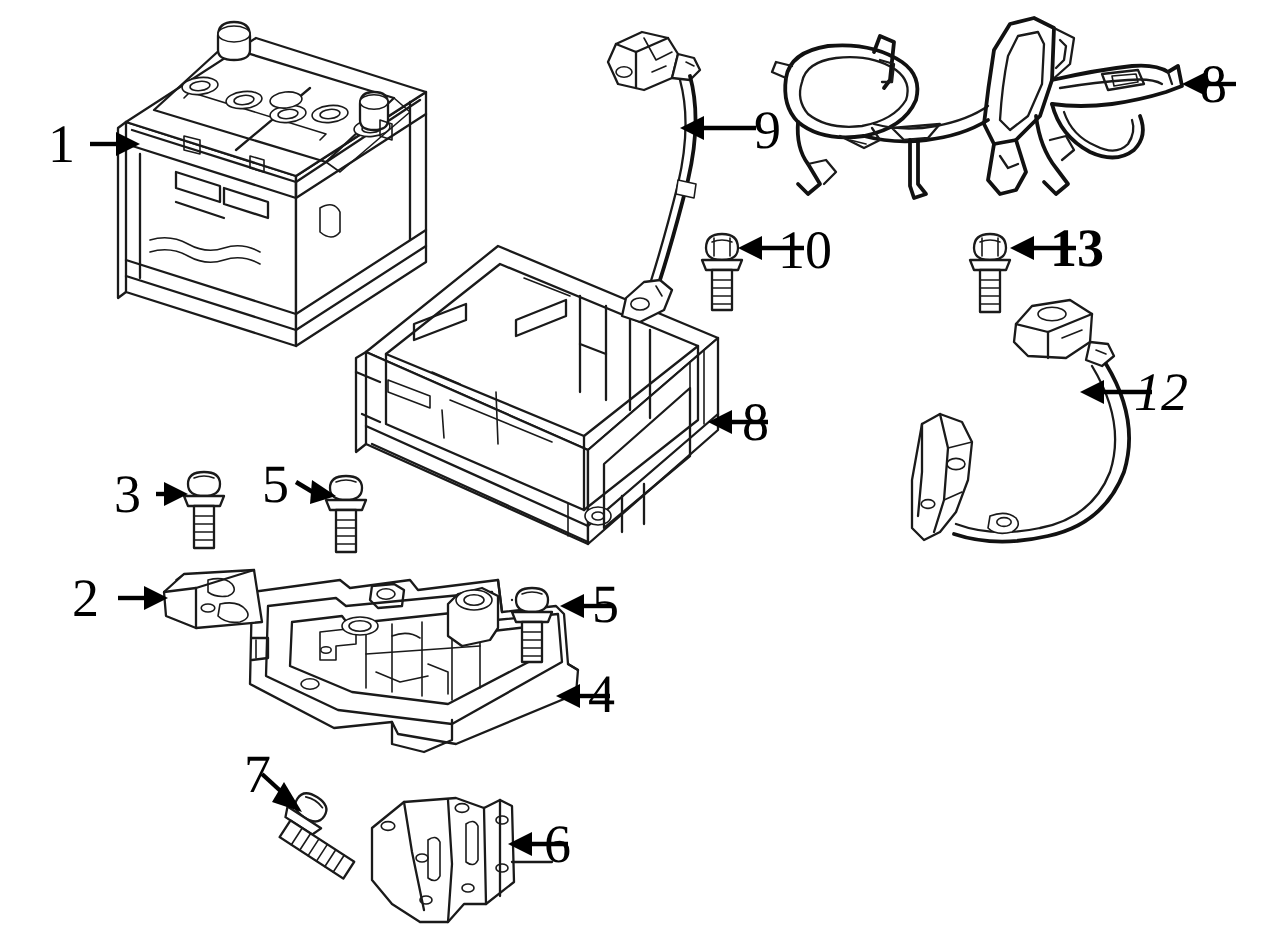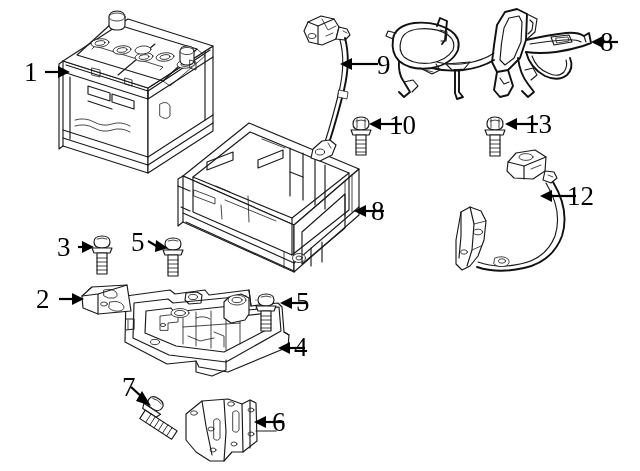--- a/index.html
+++ b/index.html
@@ -426,17 +426,17 @@
   <div class="callout-label" style="left:122px;top:374px;">7</div>
 
   <div class="callout-label" style="left:371px;top:198px;">8</div>
 
   <div class="callout-label" style="left:377px;top:52px;">9</div>
 
   <div class="callout-label" style="left:389px;top:112px;">10</div>
 
   <div class="callout-label" style="left:600px;top:29px;">8</div>
 
-  <div class="callout-label" style="left:567px;top:183px;">12</div>
-
-  <div class="callout-label" style="left:525px;top:111px;">13</div>
+  <div class="callout-label" style="left:567px;top:183px;font-style:italic;">12</div>
+
+  <div class="callout-label" style="left:525px;top:111px;font-weight:bold;">13</div>
 
 </div>
 
 </body></html>

